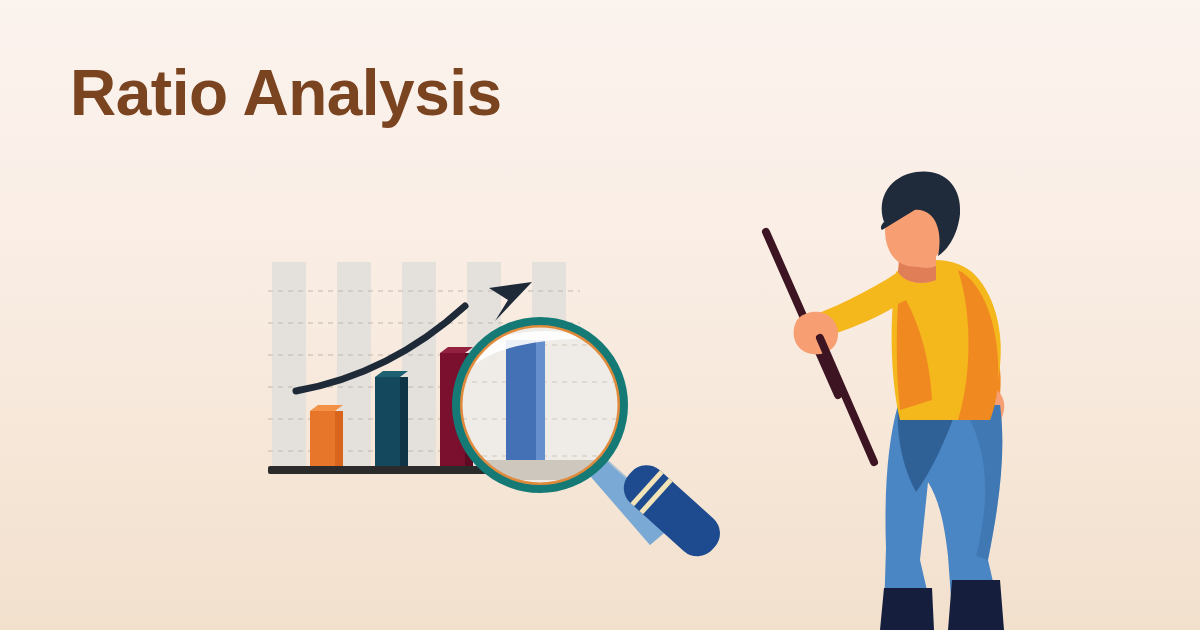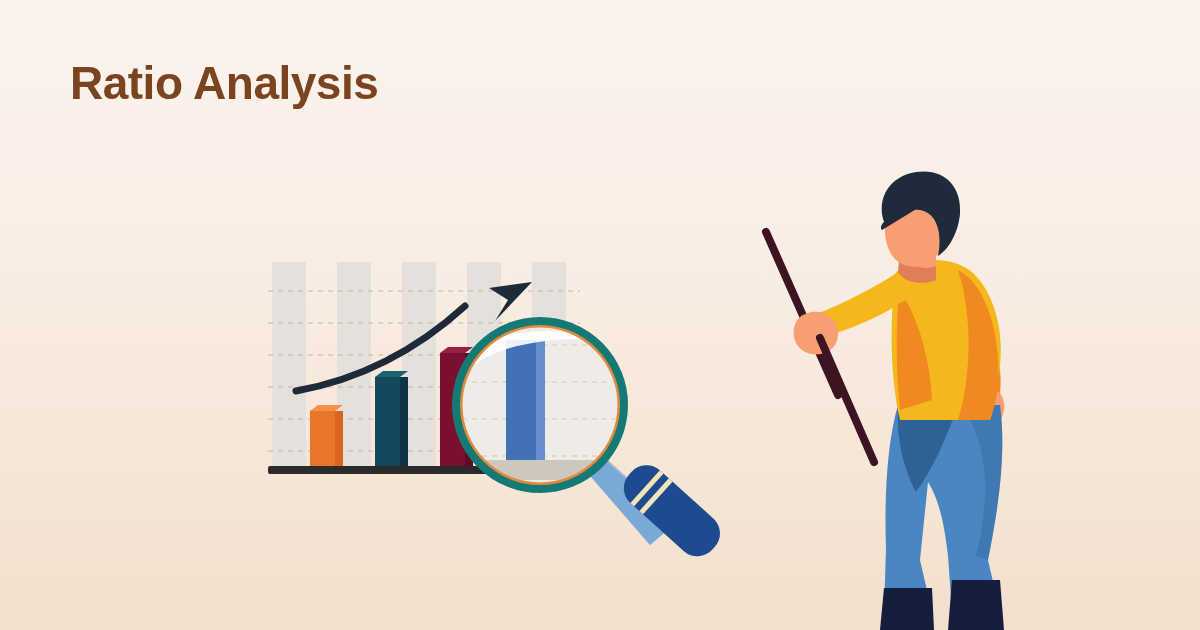--- a/index.html
+++ b/index.html
@@ -14,21 +14,21 @@
     position: relative;
     width: 1200px;
     height: 630px;
     overflow: hidden;
     background: linear-gradient(180deg, #fbf3ee 0%, #faeee6 35%, #f6e7d8 70%, #f2e0cd 100%);
   }
   #title {
     position: absolute;
     left: 70px;
     top: 58px;
-    font-size: 46px;
+    font-size: 64px;
     font-weight: bold;
     letter-spacing: -0.5px;
     color: #7a4420;
     line-height: 1.1;
     white-space: nowrap;
   }
   .layer {
     position: absolute;
     left: 0;
     top: 0;

